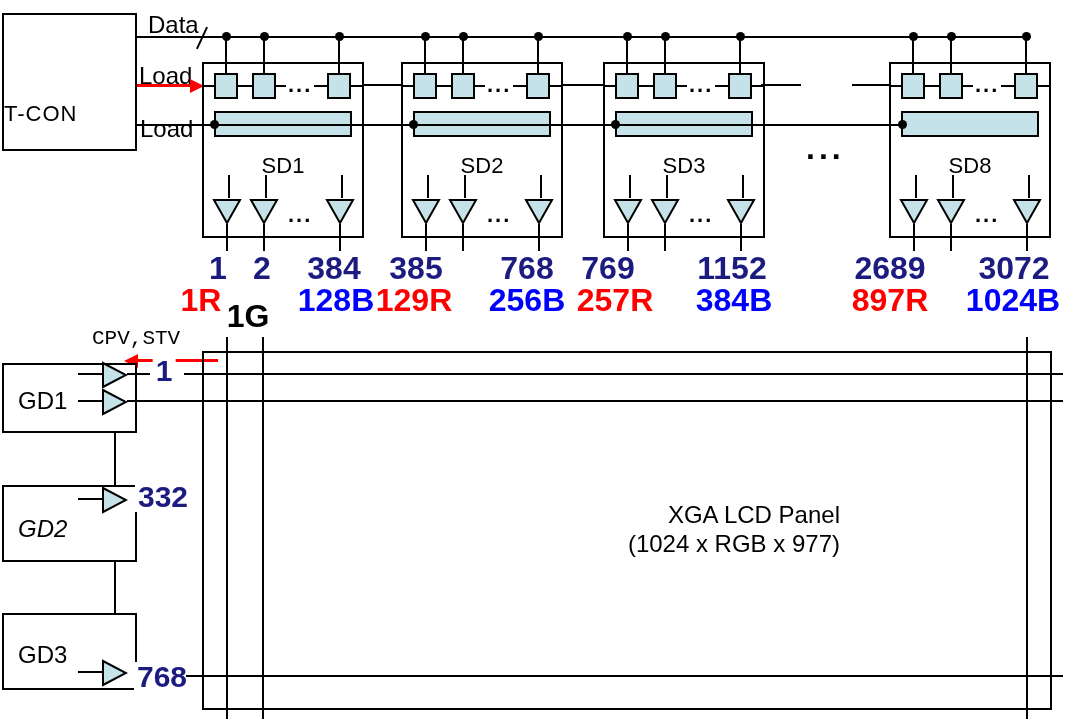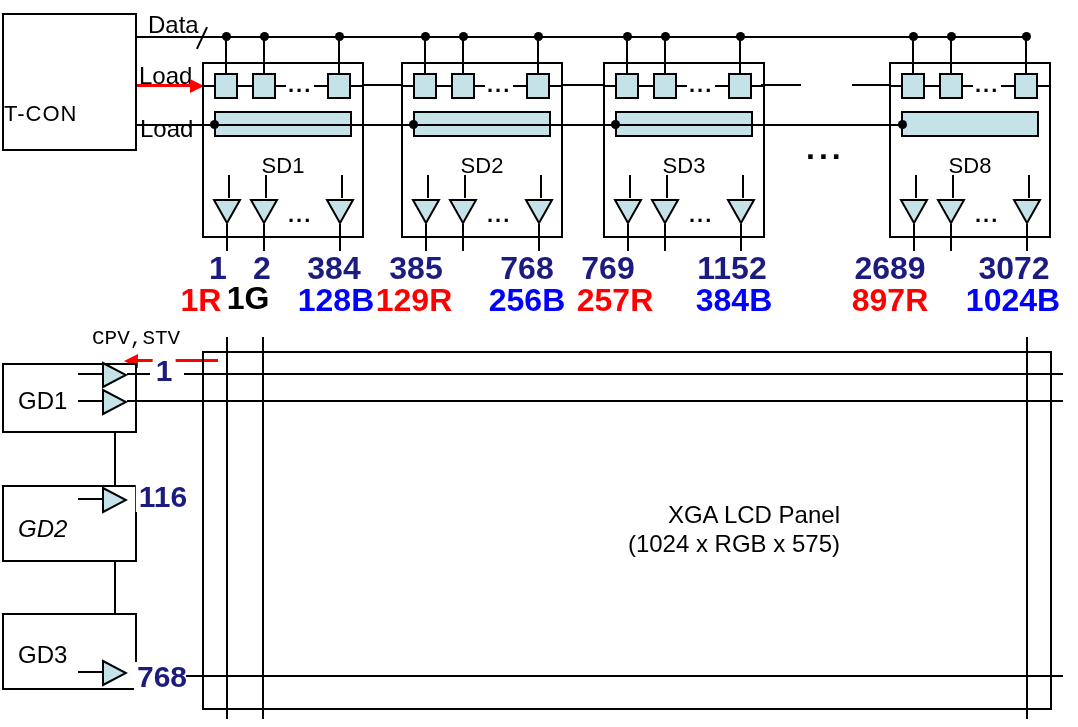--- a/index.html
+++ b/index.html
@@ -204,21 +204,21 @@
   <div class="num" style="left:262px;top:252px;">2</div>
   <div class="num" style="left:334px;top:252px;">384</div>
   <div class="num" style="left:416px;top:252px;">385</div>
   <div class="num" style="left:527px;top:252px;">768</div>
   <div class="num" style="left:608px;top:252px;text-align:center;">769</div>
   <div class="num" style="left:732px;top:252px;">1152</div>
   <div class="num" style="left:890px;top:252px;">2689</div>
   <div class="num" style="left:1014px;top:252px;">3072</div>
 
   <div class="num red" style="left:201px;top:284px;">1R</div>
-  <div class="num blk" style="left:248px;top:282px;">1G</div>
+  <div class="num blk" style="left:248px;top:300px;">1G</div>
   <div class="num blue" style="left:336px;top:284px;">128B</div>
   <div class="num red" style="left:414px;top:284px;">129R</div>
   <div class="num blue" style="left:527px;top:284px;">256B</div>
   <div class="num red" style="left:615px;top:284px;">257R</div>
   <div class="num blue" style="left:734px;top:284px;">384B</div>
   <div class="num red" style="left:890px;top:284px;">897R</div>
   <div class="num blue" style="left:1013px;top:284px;">1024B</div>
 
   <div class="lbl" style="left:92px;top:327px;font-size:21px;font-family:Liberation Mono, monospace;">CPV,STV</div>
   <div class="rline" style="left:135px;top:359px;width:83px;"></div>
@@ -248,31 +248,31 @@
 
   <div class="gd" style="top:613px;height:77px;">
     <div class="gd-label" style="top:26px;">GD3</div>
   </div>
   <div class="hline" style="left:78px;top:671px;width:25px;"></div>
   <svg class="gtri" style="left:100px;top:659px;" width="28" height="28" viewBox="0 0 28 28">
       <polygon points="3,2 3,26 26,14"></polygon>
     </svg>
 
   <div class="gnum" style="left:164px;top:356px;">1</div>
-  <div class="gnum" style="left:163px;top:482px;">116</div>
+  <div class="gnum" style="left:163px;top:482px;">332</div>
   <div class="gnum" style="left:162px;top:662px;">768</div>
 
   <div class="hline" style="left:127px;top:373px;width:23px;"></div>
   <div class="hline" style="left:184px;top:373px;width:879px;"></div>
   <div class="hline" style="left:127px;top:400px;width:936px;"></div>
   <div class="hline" style="left:186px;top:675px;width:877px;"></div>
 
   <div class="box" style="left:202px;top:351px;width:850px;height:359px;background:transparent;"></div>
   <div class="vline" style="left:226px;top:337px;height:382px;"></div>
   <div class="vline" style="left:262px;top:337px;height:382px;"></div>
   <div class="vline" style="left:1026px;top:337px;height:382px;"></div>
 
   <div class="panel-title">
     <div>XGA LCD Panel</div>
-    <div>(1024 x RGB x 575)</div>
+    <div>(1024 x RGB x 977)</div>
   </div>
 
 </div>
 
 </body></html>

